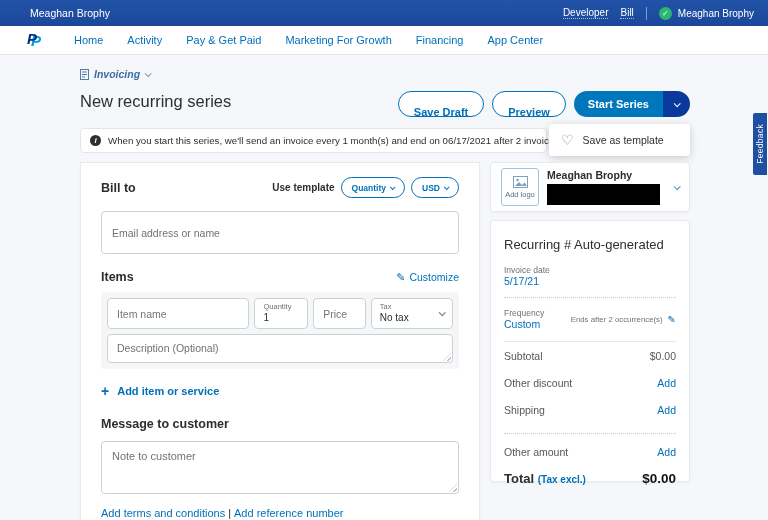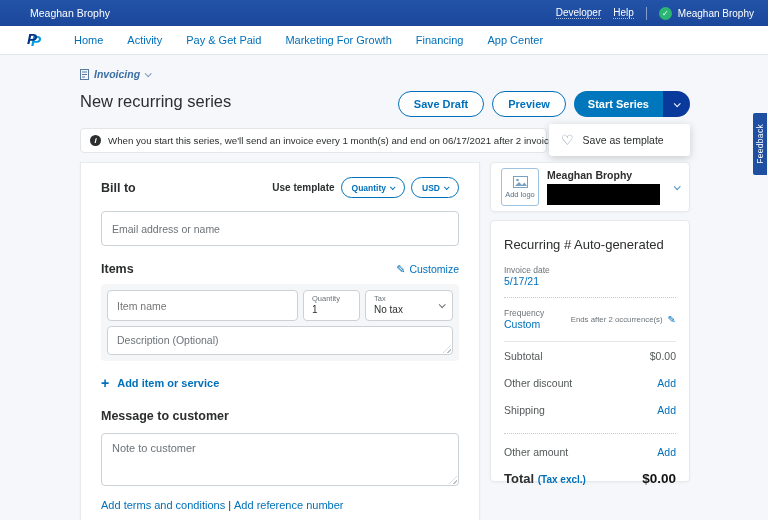--- a/index.html
+++ b/index.html
@@ -31,21 +31,21 @@
   
   .breadcrumb { position:absolute; left:80px; top:68px; display:flex; align-items:center; gap:5px; cursor:pointer; }
   .breadcrumb .bc-label { color:#3b6ea5; font-size:10.5px; font-weight:bold;font-style:italic; }
   .chev { display:inline-block; width:5px; height:5px; border-right:1.5px solid currentColor;
           border-bottom:1.5px solid currentColor; transform:rotate(45deg) translateY(-1px); }
   .bc-chev { color:#7d9cbd; }
   .page-title { position:absolute; left:80px; top:92px; font-size:16.5px; color:#2c2e2f; }
 
   
   .actions { position:absolute; top:91px; right:78px; display:flex; gap:8px; align-items:center; }
-  .btn-outline { height:26px; padding:0 15px; border:1px solid #0070ba; border-radius:13px; background:#fff;
+  .btn-outline { height:26px; padding:8px 15px; border:1px solid #0070ba; border-radius:13px; background:#fff;
                  color:#0070ba; font-size:11px; font-weight:bold; line-height:24px; cursor:pointer; white-space:nowrap; }
   .btn-split { display:flex; height:26px; border-radius:13px; overflow:hidden; cursor:pointer; }
   .btn-split .main { background:#0076bc; color:#fff; font-size:11px; font-weight:bold; line-height:26px; padding:0 14px; }
   .btn-split .caret { width:27px; background:#09399b; display:flex; align-items:center; justify-content:center; color:#fff; }
 
   
   .banner { position:absolute; left:80px; top:128px; width:467px; height:25px; background:#fff;
             border:1px solid #e3e6e9; border-radius:4px; display:flex; align-items:center; gap:7px; padding:0 9px; }
   .info-ic { flex:0 0 11px; width:11px; height:11px; border-radius:50%; background:#2c2e2f; color:#fff;
              font-size:8px; line-height:11px; text-align:center; font-weight:bold; font-style:italic; }
@@ -66,21 +66,21 @@
   
   .form-card { position:absolute; left:80px; top:162px; width:400px; height:358px; background:#fff;
                border:1px solid #e7eaec; border-bottom:none; box-shadow:0 1px 3px rgba(0,0,0,.04); padding:14px 20px 0 20px; }
   .row-between { display:flex; align-items:center; justify-content:space-between; }
   .h-sec { font-size:12.5px; font-weight:bold; color:#2c2e2f; }
   .use-tmpl { display:flex; align-items:center; gap:6px; }
   .use-tmpl-label { font-size:10px; font-weight:bold; color:#2c2e2f; }
   .pill { display:flex; align-items:center; gap:4px; border:1px solid #0070ba; border-radius:11px; height:21px;
           padding:0 10px; color:#0070ba; font-size:8.5px; font-weight:bold; cursor:pointer; background:#fff; }
   .pill .chev { width:4px; height:4px; }
-  .txt-input { width:100%; height:35px; border:1px solid #cbd2d6; border-radius:4px; padding:0 10px;
+  .txt-input { width:100%; height:43px; border:1px solid #cbd2d6; border-radius:4px; padding:0 10px;
                font-size:10.5px; color:#2c2e2f; font-family:inherit; background:#fff; }
   .txt-input::placeholder, textarea::placeholder { color:#6c7378; }
   .email-wrap { margin-top:13px; }
   .items-head { margin-top:16px; }
   .customize { display:flex; align-items:center; gap:4px; color:#0070ba; font-size:10.5px; cursor:pointer; }
   .pencil { font-size:11px; color:#0070ba; }
   .item-panel { margin-top:8px; background:#f5f6f8; border-radius:4px; padding:6px; }
   .field-row { display:flex; gap:5px; }
   .fld { background:#fff; border:1px solid #cbd2d6; border-radius:4px; height:31px; }
   .fld-item { flex:1 1 auto; }
@@ -146,21 +146,21 @@
 </style>
 </head>
 <body>
 
 <div class="screen">
 
   <div class="topbar">
     <span class="biz">Meaghan Brophy</span>
     <div class="topbar-right">
       <span class="toplink">Developer</span>
-      <span class="toplink">Help</span>
+      <span class="toplink">Bill</span>
       <span class="topdiv"></span>
       <span class="userchip">
         <span class="greenbadge">✓</span>
         <span>Meaghan Brophy</span>
       </span>
     </div>
   </div>
 
   <div class="navbar">
     <span class="pp-logo">
@@ -245,20 +245,23 @@
     </div>
 
     <div class="item-panel">
       <div class="field-row">
         <div class="fld fld-item">
           <input type="text" placeholder="Item name" style="">
         </div>
         <div class="fld fld-qty">
           <div class="mini-label">Quantity</div>
           <div class="mini-value">1</div>
+        </div>
+        <div class="fld fld-price">
+          <input type="text" placeholder="Price" style="">
         </div>
         <div class="fld fld-tax">
           <div>
             <div class="mini-label">Tax</div>
             <div class="mini-value">No tax</div>
           </div>
           <span class="chev tax-chev"></span>
         </div>
       </div>
       <div class="desc-wrap">

